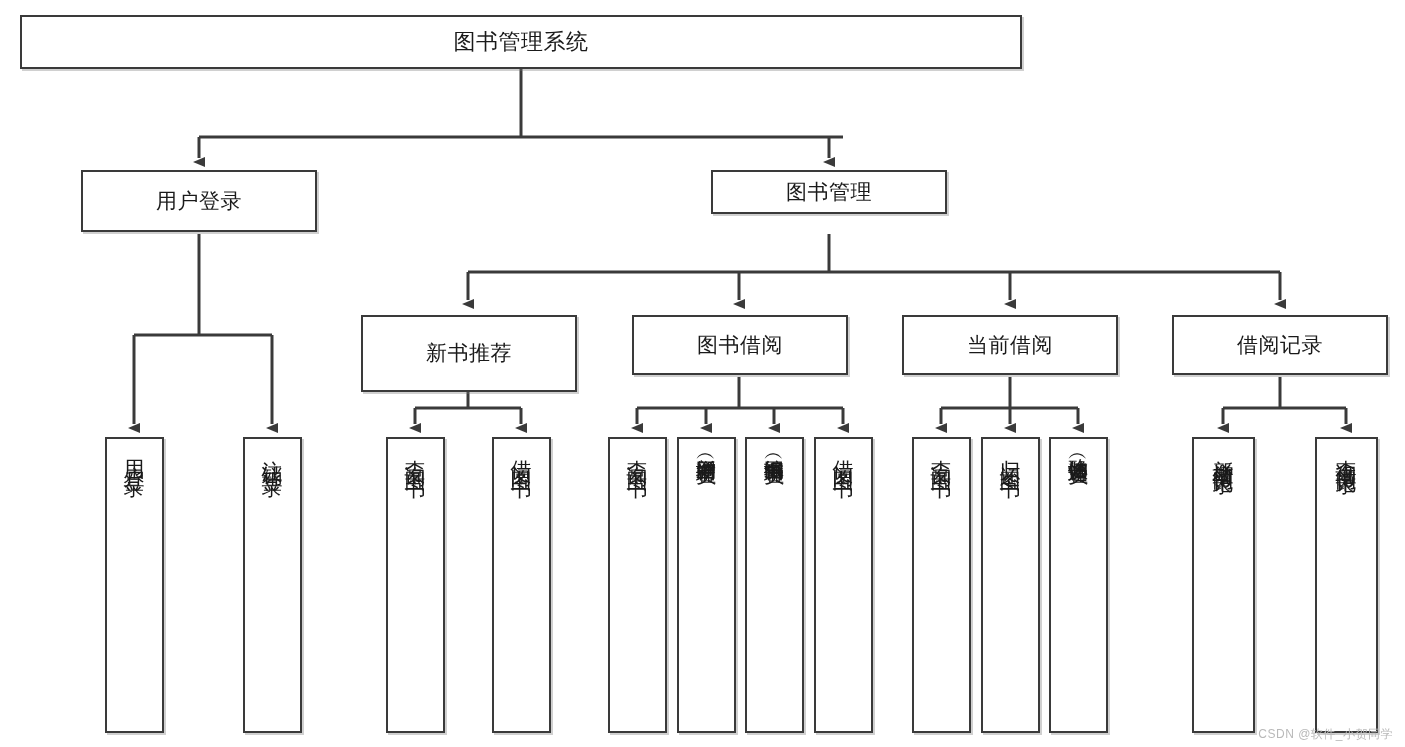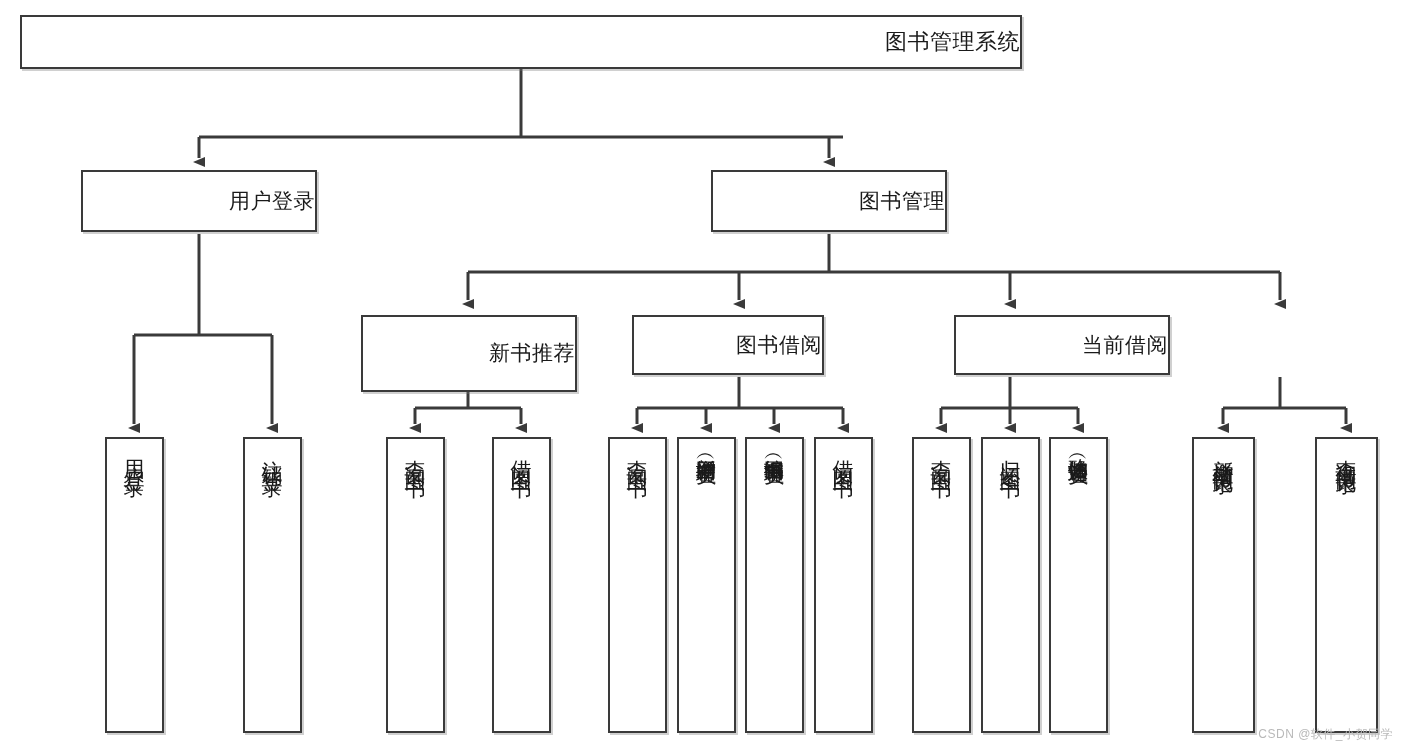--- a/index.html
+++ b/index.html
@@ -26,21 +26,21 @@
     height: 747px;
   }
   .node {
     position: absolute;
     box-sizing: border-box;
     background: #ffffff;
     border: 2px solid #3a3a3a;
     box-shadow: 2px 2px 0 rgba(120,120,120,0.35);
     display: flex;
     align-items: center;
-    justify-content: flex-end;
+    justify-content: center;
     color: #1a1a1a;
     overflow: hidden;
   }
   .node .lbl {
     display: block;
     text-align: center;
     line-height: 1.18;
     white-space: nowrap;
   }
   .node.horiz .lbl {
@@ -137,32 +137,35 @@
     </g>
   </svg>
 
   <div class="node horiz root" style="left:20px; top:15px; width:1002px; height:54px;">
     <span class="lbl">图书管理系统</span>
   </div>
 
   <div class="node horiz" style="left:81px; top:170px; width:236px; height:62px;">
     <span class="lbl">用户登录</span>
   </div>
-  <div class="node horiz" style="left:711px; top:170px; width:236px; height:62px;">
+  <div class="node horiz" style="left:711px; top:170px; width:236px; height:44px;">
     <span class="lbl">图书管理</span>
   </div>
 
   <div class="node horiz" style="left:361px; top:315px; width:216px; height:77px;">
     <span class="lbl">新书推荐</span>
   </div>
-  <div class="node horiz" style="left:632px; top:315px; width:192px; height:60px;">
+  <div class="node horiz" style="left:632px; top:315px; width:216px; height:60px;">
     <span class="lbl">图书借阅</span>
   </div>
-  <div class="node horiz" style="left:954px; top:315px; width:216px; height:60px;">
+  <div class="node horiz" style="left:902px; top:315px; width:216px; height:60px;">
     <span class="lbl">当前借阅</span>
+  </div>
+  <div class="node horiz" style="left:1172px; top:315px; width:216px; height:60px;">
+    <span class="lbl">借阅记录</span>
   </div>
 
   <div class="node vert" style="left:105px; top:437px; width:59px; height:296px;">
     <span class="lbl">用户登录</span>
   </div>
   <div class="node vert" style="left:243px; top:437px; width:59px; height:296px;">
     <span class="lbl">注销登录</span>
   </div>
 
   <div class="node vert" style="left:386px; top:437px; width:59px; height:296px;">

